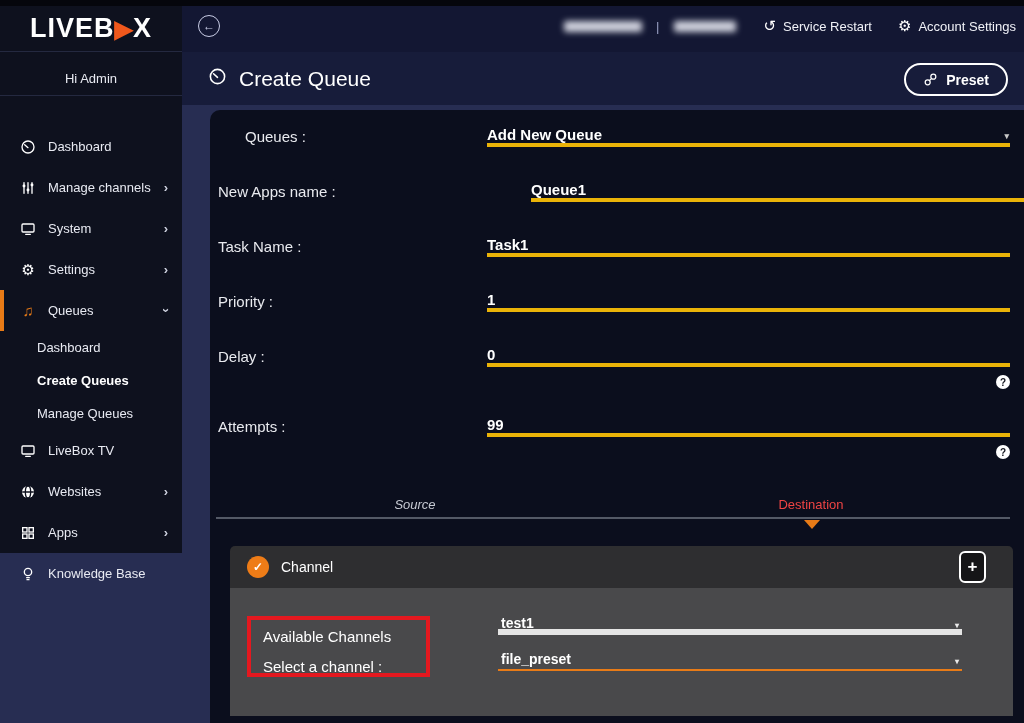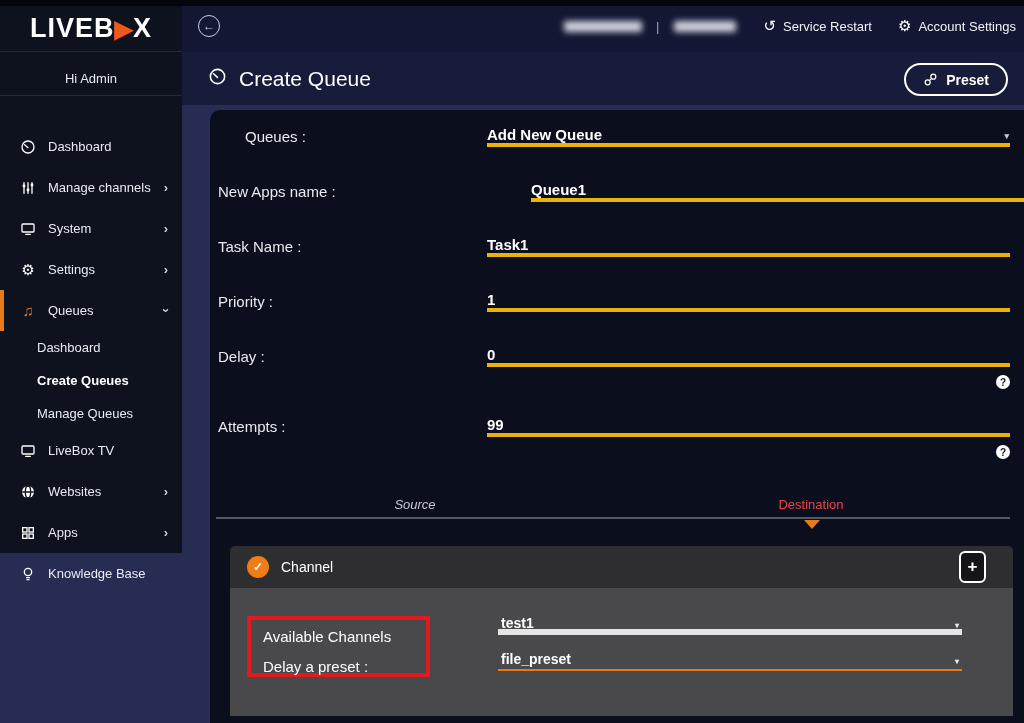--- a/index.html
+++ b/index.html
@@ -294,21 +294,21 @@
 
       <div class="panel">
         <div class="panel-hdr">
           <span class="check-circle">✓</span>
           <span class="panel-title">Channel</span>
           <button class="add-btn">+</button>
         </div>
         <div class="panel-body">
           <div class="red-box">
             <span class="rlabel l1">Available Channels</span>
-            <span class="rlabel l2">Delay a preset :</span>
+            <span class="rlabel l2">Select a channel :</span>
           </div>
           <div class="ch-field f1">
             <span>test1</span>
             <span class="dd-arrow">▾</span>
           </div>
           <div class="ch-field f2">
             <span>file_preset</span>
             <span class="dd-arrow">▾</span>
           </div>
         </div>

